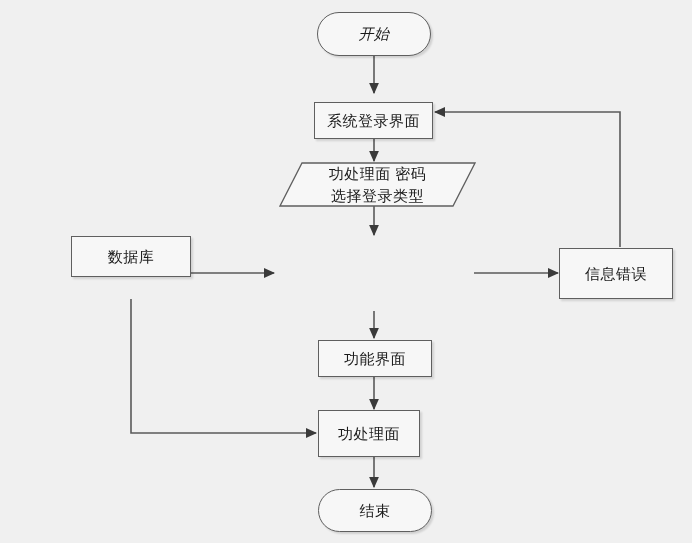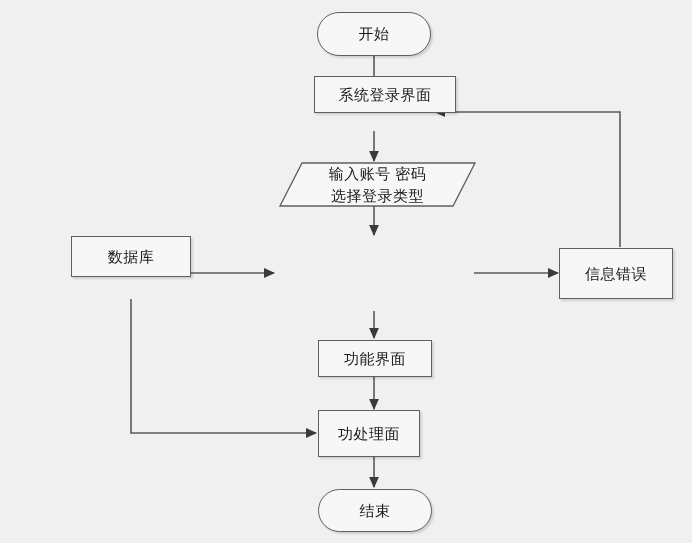--- a/index.html
+++ b/index.html
@@ -98,33 +98,33 @@
       <path d="M 191 273 L 274 273"></path>
       <path d="M 474 273 L 558 273"></path>
       <path d="M 374 311 L 374 338"></path>
       <path d="M 374 377 L 374 409"></path>
       <path d="M 374 457 L 374 487"></path>
       <path d="M 620 247 L 620 112 L 435 112"></path>
       <path d="M 131 299 L 131 433 L 316 433"></path>
     </g>
   </svg>
 
-  <div class="node node-terminal" style="left:317px; top:12px; width:114px; height:44px;">
+  <div class="node node-terminal" style="left:317px; top:12px; width:114px; height:44px;font-style:italic;">
     <span class="node-label">开始</span>
   </div>
 
-  <div class="node node-box" style="left:314px; top:76px; width:142px; height:37px;">
+  <div class="node node-box" style="left:314px; top:102px; width:119px; height:37px;">
     <span class="node-label">系统登录界面</span>
   </div>
 
   <div class="node node-io" style="left:279px; top:162px; width:197px; height:45px;">
     <svg class="io-shape" viewBox="0 0 197 45" preserveAspectRatio="none" xmlns="http://www.w3.org/2000/svg">
       <polygon points="23,1 196,1 174,44 1,44" fill="#f7f7f7" stroke="#5f5f5f" stroke-width="1.3"></polygon>
     </svg>
-    <span class="node-label">输入账号 密码
+    <span class="node-label">功处理面 密码
 选择登录类型</span>
   </div>
 
   <div class="node node-box" style="left:71px; top:236px; width:120px; height:41px;">
     <span class="node-label">数据库</span>
   </div>
 
 
   <div class="node node-box" style="left:318px; top:340px; width:114px; height:37px;">
     <span class="node-label">功能界面</span>

